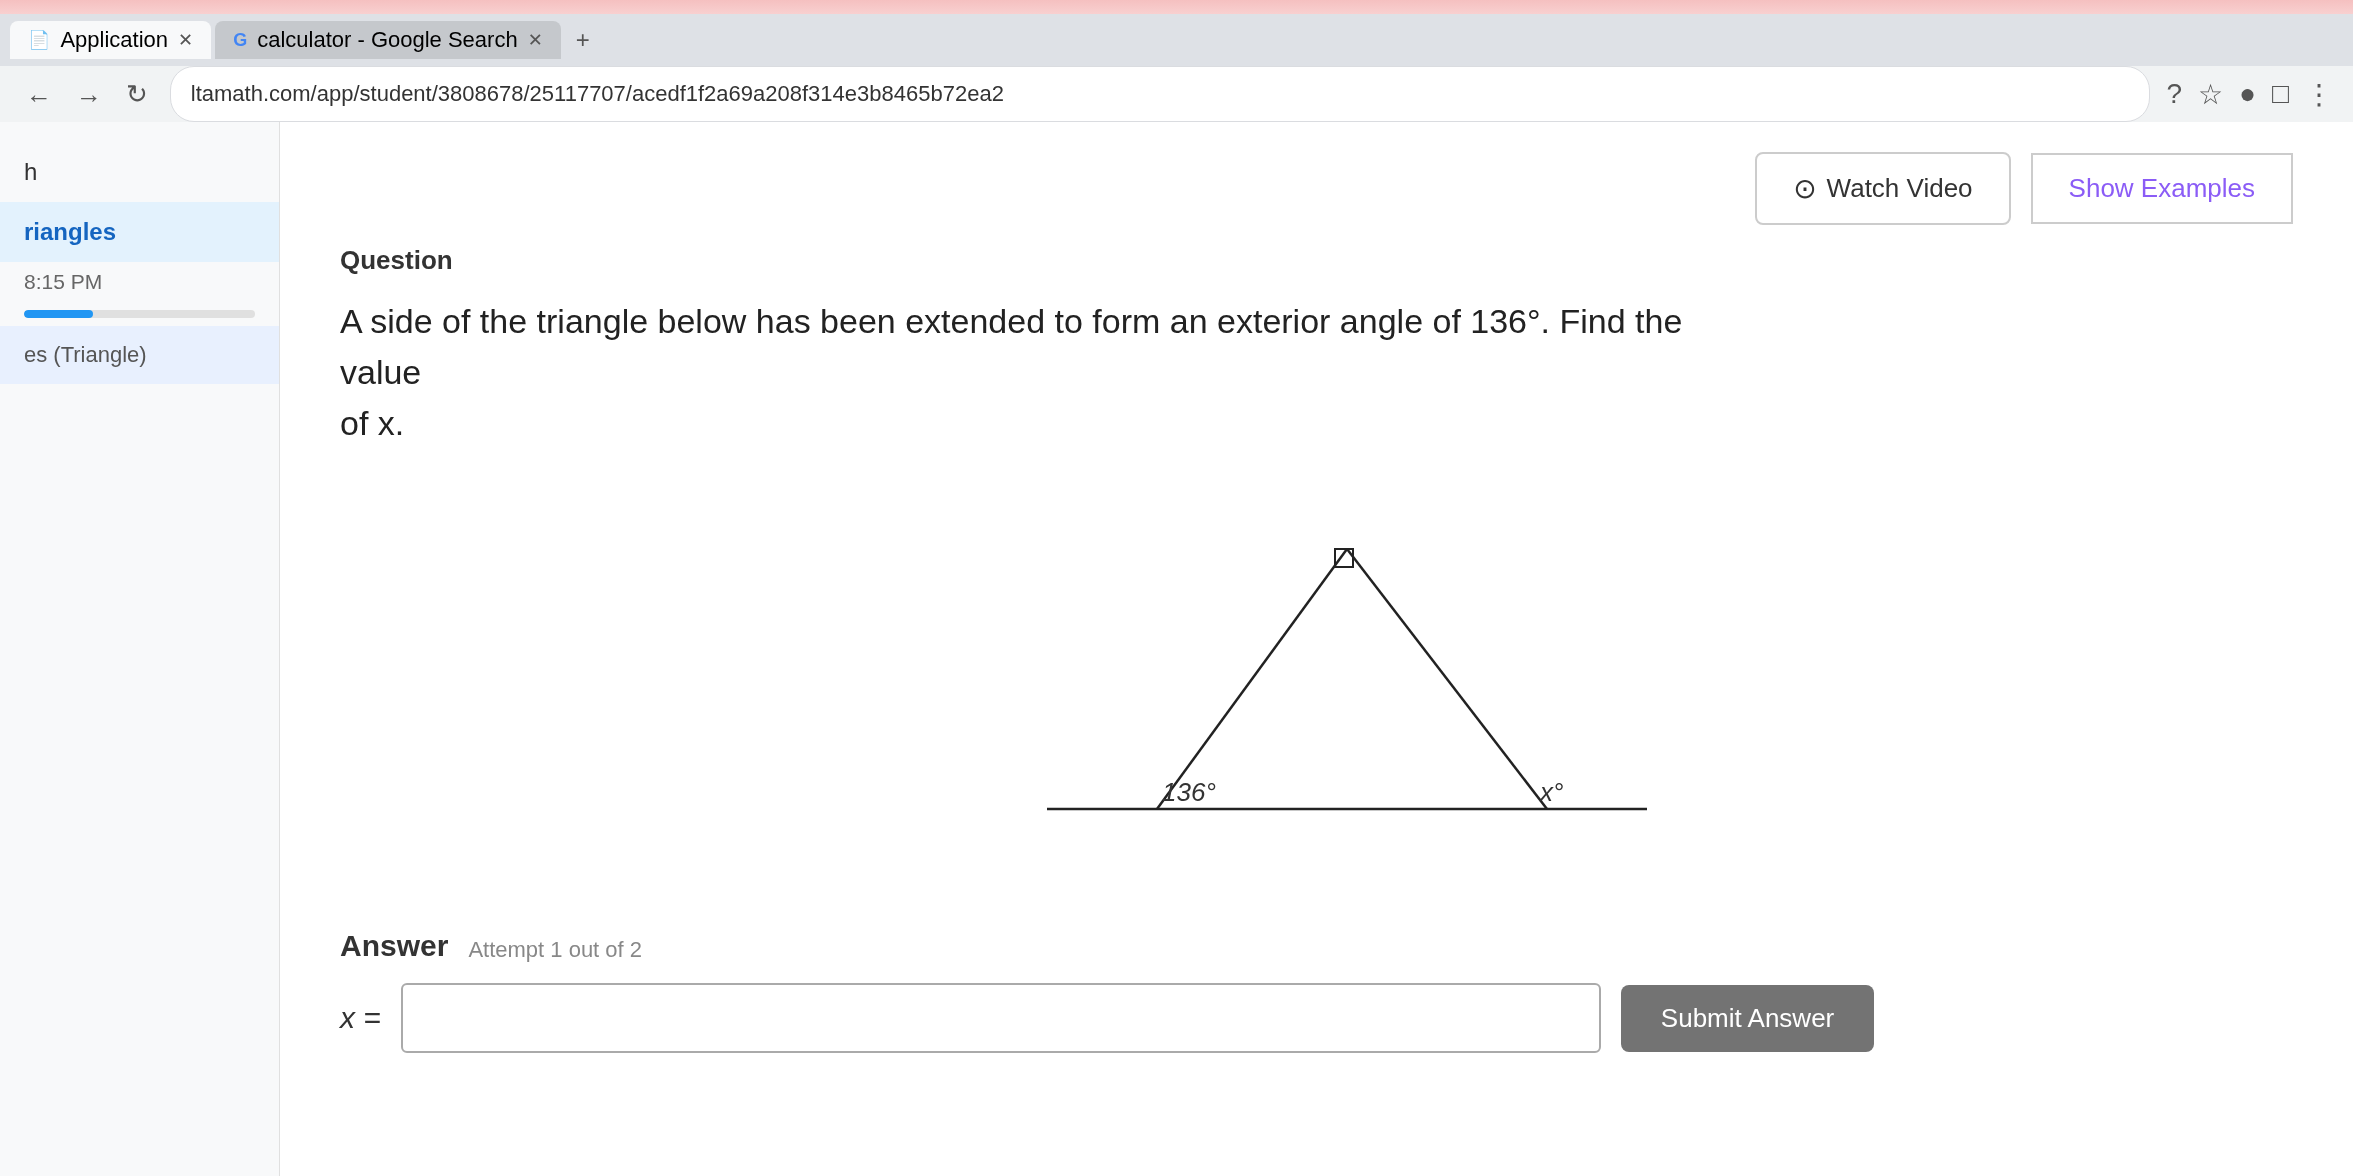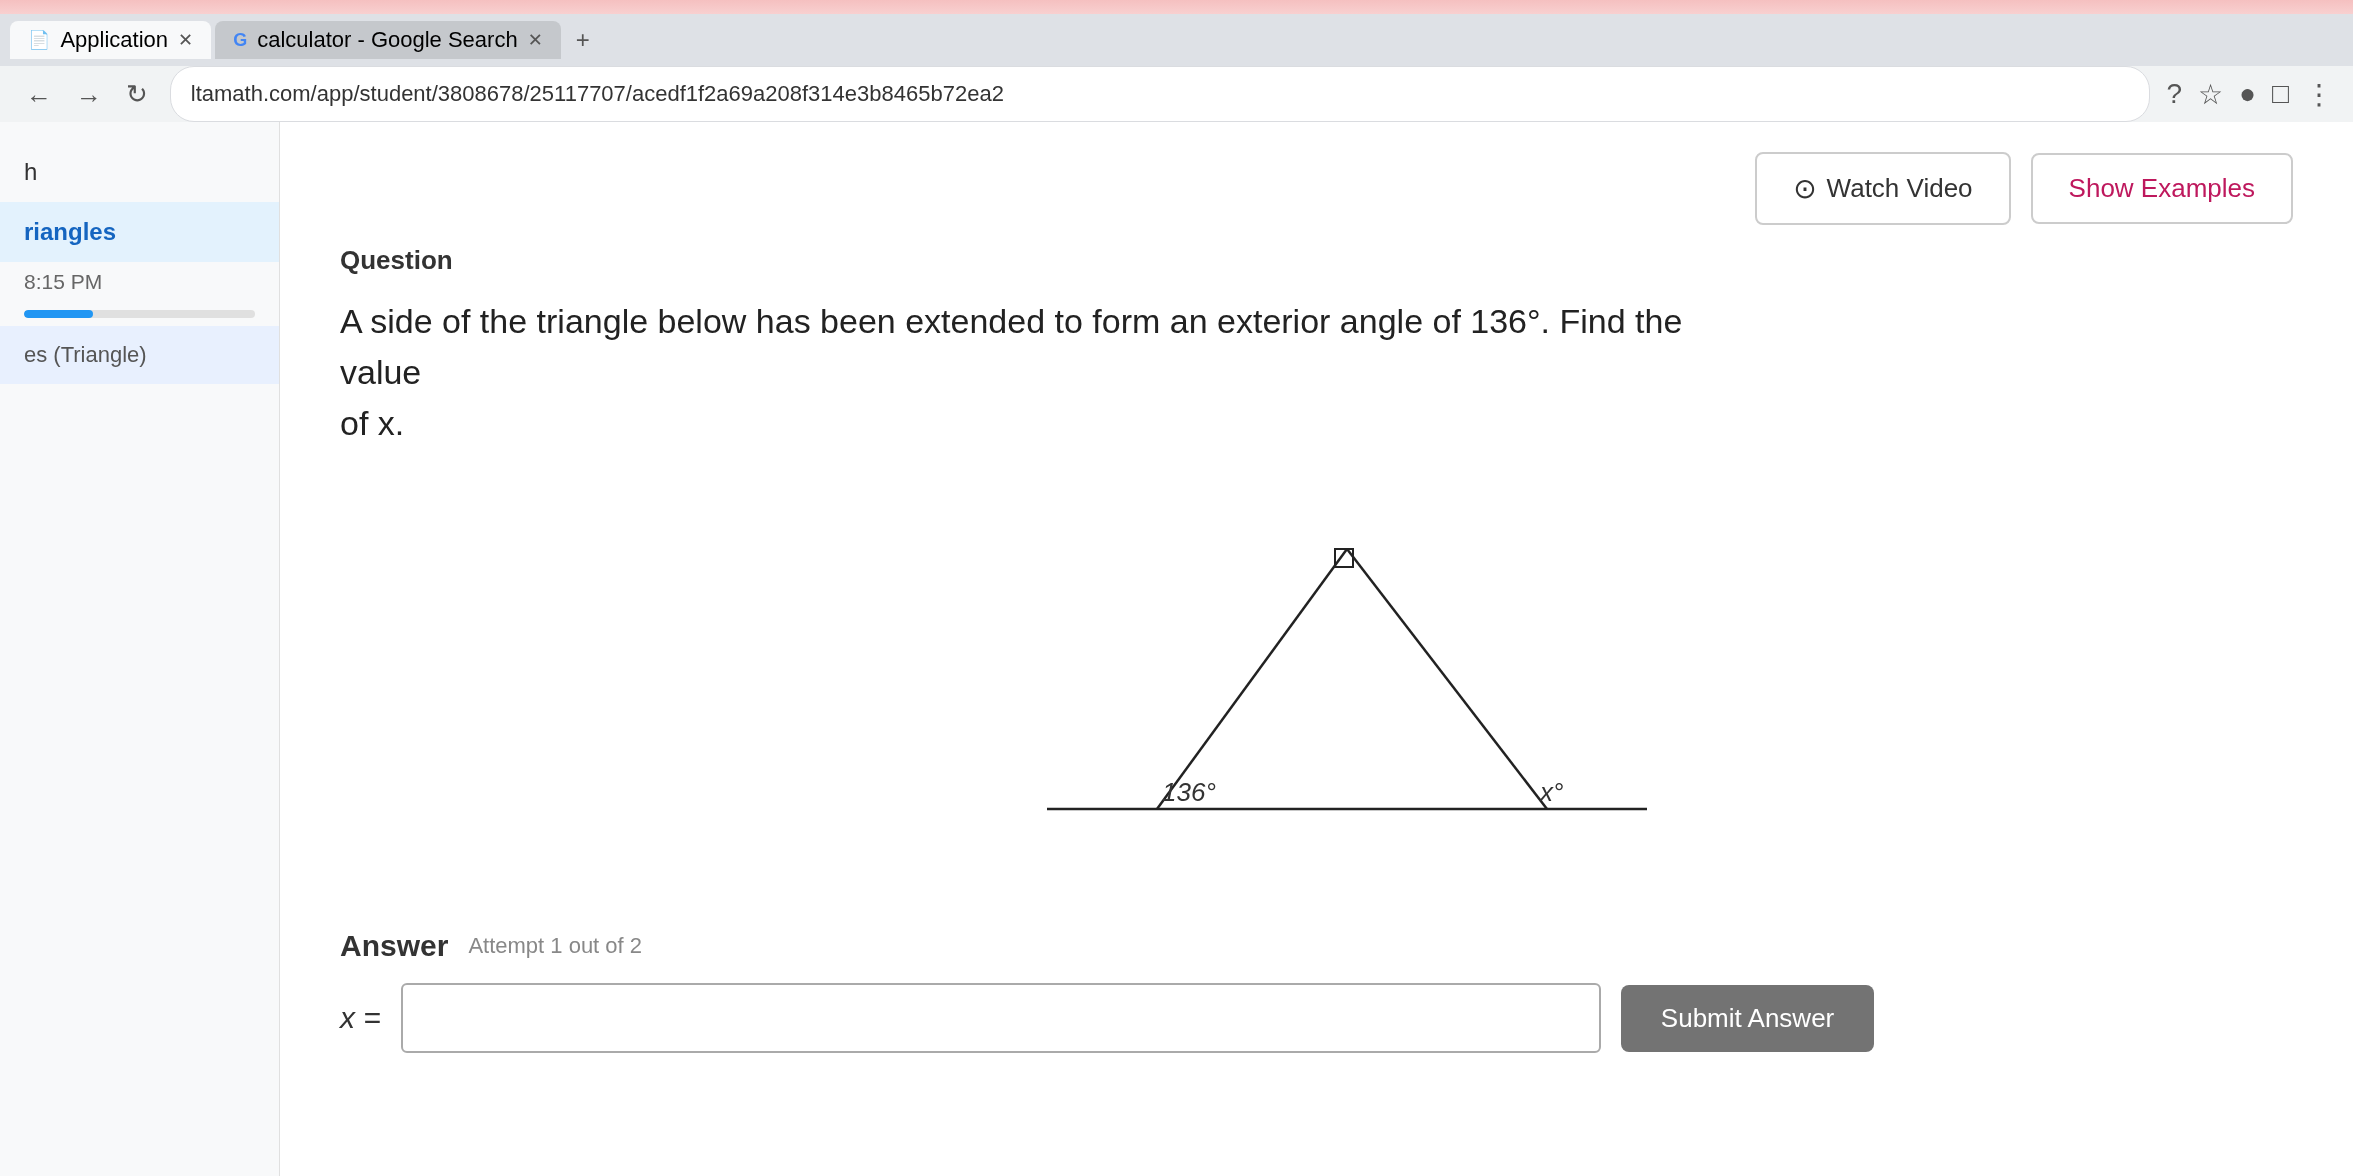--- a/index.html
+++ b/index.html
@@ -197,25 +197,25 @@
       border-radius: 8px;
       background: white;
       font-size: 26px;
       cursor: pointer;
       color: #333;
     }
 
     .btn-show-examples {
       padding: 18px 36px;
       border: 2px solid #ccc;
-      border-radius: 8px;
+      border-radius: 0;
       background: white;
       font-size: 26px;
       cursor: pointer;
-      color: #be185d;
+      color: #8b5cf6;
     }
 
     .question-label {
       font-size: 26px;
       font-weight: bold;
       color: #333;
       margin-bottom: 20px;
     }
 
     .question-text {
@@ -239,21 +239,21 @@
       height: 380px;
     }
 
     
     .answer-section {
       margin-top: 40px;
     }
 
     .answer-label-row {
       display: flex;
-      align-items: center;
+      align-items: flex-end;
       gap: 20px;
       margin-bottom: 20px;
     }
 
     .answer-label {
       font-size: 30px;
       font-weight: bold;
       color: #333;
     }
 

